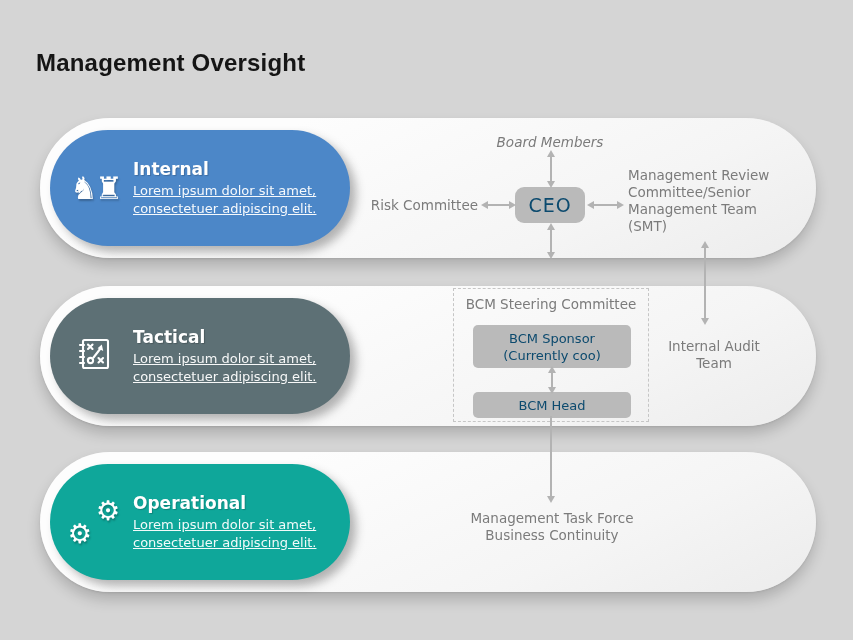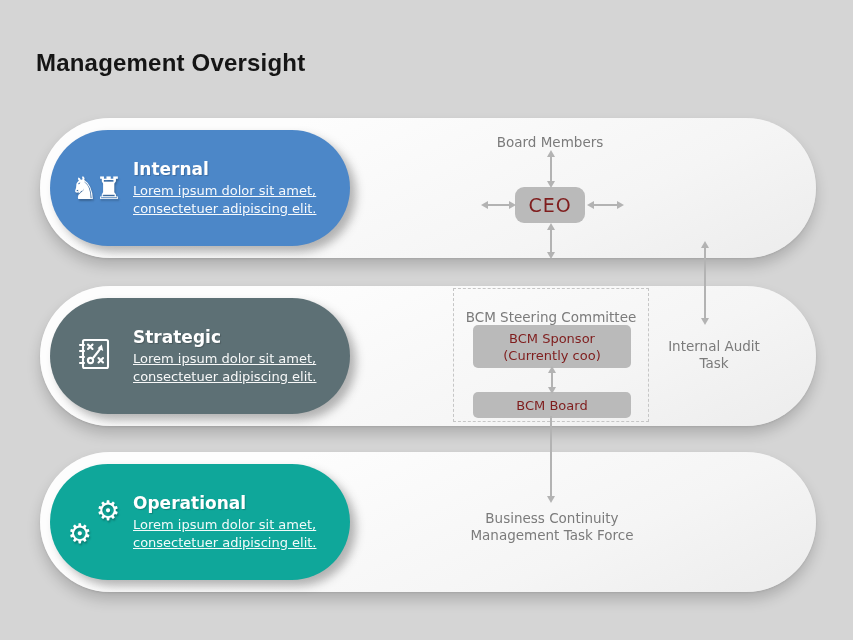--- a/index.html
+++ b/index.html
@@ -61,21 +61,21 @@
   .pill-text{flex:1;padding-left:9px;}
   .pill-title{font-size:17px;font-weight:bold;margin-bottom:3px;
     text-shadow:1px 1px 1px rgba(0,0,0,.2);}
   .pill-desc{font-size:13px;line-height:1.32;color:rgba(255,255,255,.95);text-decoration:underline;}
 
   .glabel{position:absolute;color:var(--c-label);font-size:13.5px;line-height:17px;}
   .center{text-align:center;}
   .right{text-align:right;}
 
   .node{
-    position:absolute;background:var(--c-node);color:#7f1d1d;
+    position:absolute;background:var(--c-node);color:#0c4a6e;
     display:flex;align-items:center;justify-content:center;flex-direction:column;
     box-sizing:border-box;
   }
   .node-ceo{left:475px;top:69px;width:70px;height:36px;border-radius:9px;
     font-size:19px;letter-spacing:1px;}
   .node-sm{font-size:13px;line-height:17px;border-radius:5px;}
 
   .dashed-box{
     position:absolute;left:413px;top:2px;width:196px;height:134px;
     border:1.5px dashed var(--c-dash);box-sizing:border-box;
@@ -108,32 +108,39 @@
     <div class="pill strategic">
       <div class="pill-icon">
         <span class="chess-glyphs">♞♜</span>
       </div>
       <div class="pill-text">
         <div class="pill-title">Internal</div>
         <div class="pill-desc">Lorem ipsum dolor sit amet, consectetuer adipiscing elit.</div>
       </div>
     </div>
 
-    <div class="glabel center" style="left:420px;top:16px;width:180px;">Board Members</div>
+    <div class="glabel center" style="left:420px;top:16px;width:180px;font-style:italic;">Board Members</div>
 
     <div class="varrow up down" style="left:510px;top:38px;height:26px;"></div>
 
     <div class="node node-ceo">CEO</div>
 
+    <div class="glabel right" style="left:300px;top:79px;width:138px;">Risk Committee</div>
 
     <div class="harrow" style="left:447px;top:86px;width:23px;"></div>
     <div class="harrow" style="left:553px;top:86px;width:25px;"></div>
 
     <div class="varrow up down" style="left:510px;top:111px;height:24px;"></div>
 
+    <div class="glabel" style="left:588px;top:49px;width:172px;">
+      <div>Management Review</div>
+      <div>Committee/Senior</div>
+      <div>Management Team</div>
+      <div>(SMT)</div>
+    </div>
   </div>
 
   <div class="tier-row" id="row-tactical">
     <div class="pill tactical">
       <div class="pill-icon">
         <svg width="38" height="38" viewBox="0 0 38 38">
           <g stroke="#ffffff" stroke-width="2.1" fill="none" stroke-linecap="round">
             <rect x="7" y="5" width="25" height="28" rx="1.5"></rect>
             <line x1="4" y1="10" x2="8" y2="10"></line>
             <line x1="4" y1="16" x2="8" y2="16"></line>
@@ -143,61 +150,61 @@
             <line x1="16.5" y1="9.5" x2="12" y2="14"></line>
             <line x1="22.5" y1="23" x2="27" y2="27.5"></line>
             <line x1="27" y1="23" x2="22.5" y2="27.5"></line>
             <circle cx="14.5" cy="25.5" r="2.6"></circle>
             <path d="M17.5 22.5 Q21 18 24.5 13.5"></path>
           </g>
           <polygon points="25.8,9.5 27.2,16 21.6,13.2" fill="#ffffff"></polygon>
         </svg>
       </div>
       <div class="pill-text">
-        <div class="pill-title">Strategic</div>
+        <div class="pill-title">Tactical</div>
         <div class="pill-desc">Lorem ipsum dolor sit amet, consectetuer adipiscing elit.</div>
       </div>
     </div>
 
     <div class="dashed-box">
-      <div class="glabel center" style="left:0;top:20px;width:100%;">BCM Steering Committee</div>
+      <div class="glabel center" style="left:0;top:7px;width:100%;">BCM Steering Committee</div>
 
       <div class="node node-sm" style="left:19px;top:36px;width:158px;height:43px;align-items:center;">
         <div>BCM Sponsor</div>
         <div>(Currently coo)</div>
       </div>
 
       <div class="varrow up down" style="left:97px;top:83px;height:16px;"></div>
 
-      <div class="node node-sm" style="left:19px;top:103px;width:158px;height:26px;">BCM Board</div>
+      <div class="node node-sm" style="left:19px;top:103px;width:158px;height:26px;">BCM Head</div>
     </div>
 
     <div class="glabel center" style="left:594px;top:52px;width:160px;">
       <div>Internal Audit</div>
-      <div>Task</div>
+      <div>Team</div>
     </div>
   </div>
 
   <div class="tier-row" id="row-operational">
     <div class="pill operational">
       <div class="pill-icon">
         <span class="gear-wrap">
           <span class="gear-big">⚙</span>
           <span class="gear-small">⚙</span>
         </span>
       </div>
       <div class="pill-text">
         <div class="pill-title">Operational</div>
         <div class="pill-desc">Lorem ipsum dolor sit amet, consectetuer adipiscing elit.</div>
       </div>
     </div>
 
     <div class="glabel center" style="left:402px;top:58px;width:220px;">
+      <div>Management Task Force</div>
       <div>Business Continuity</div>
-      <div>Management Task Force</div>
     </div>
   </div>
 
   <div class="varrow up down" style="left:704px;top:247px;height:72px;"></div>
 
   <div class="varrow down" style="left:550px;top:416px;height:81px;"></div>
 
 </div>
 
 </body></html>

